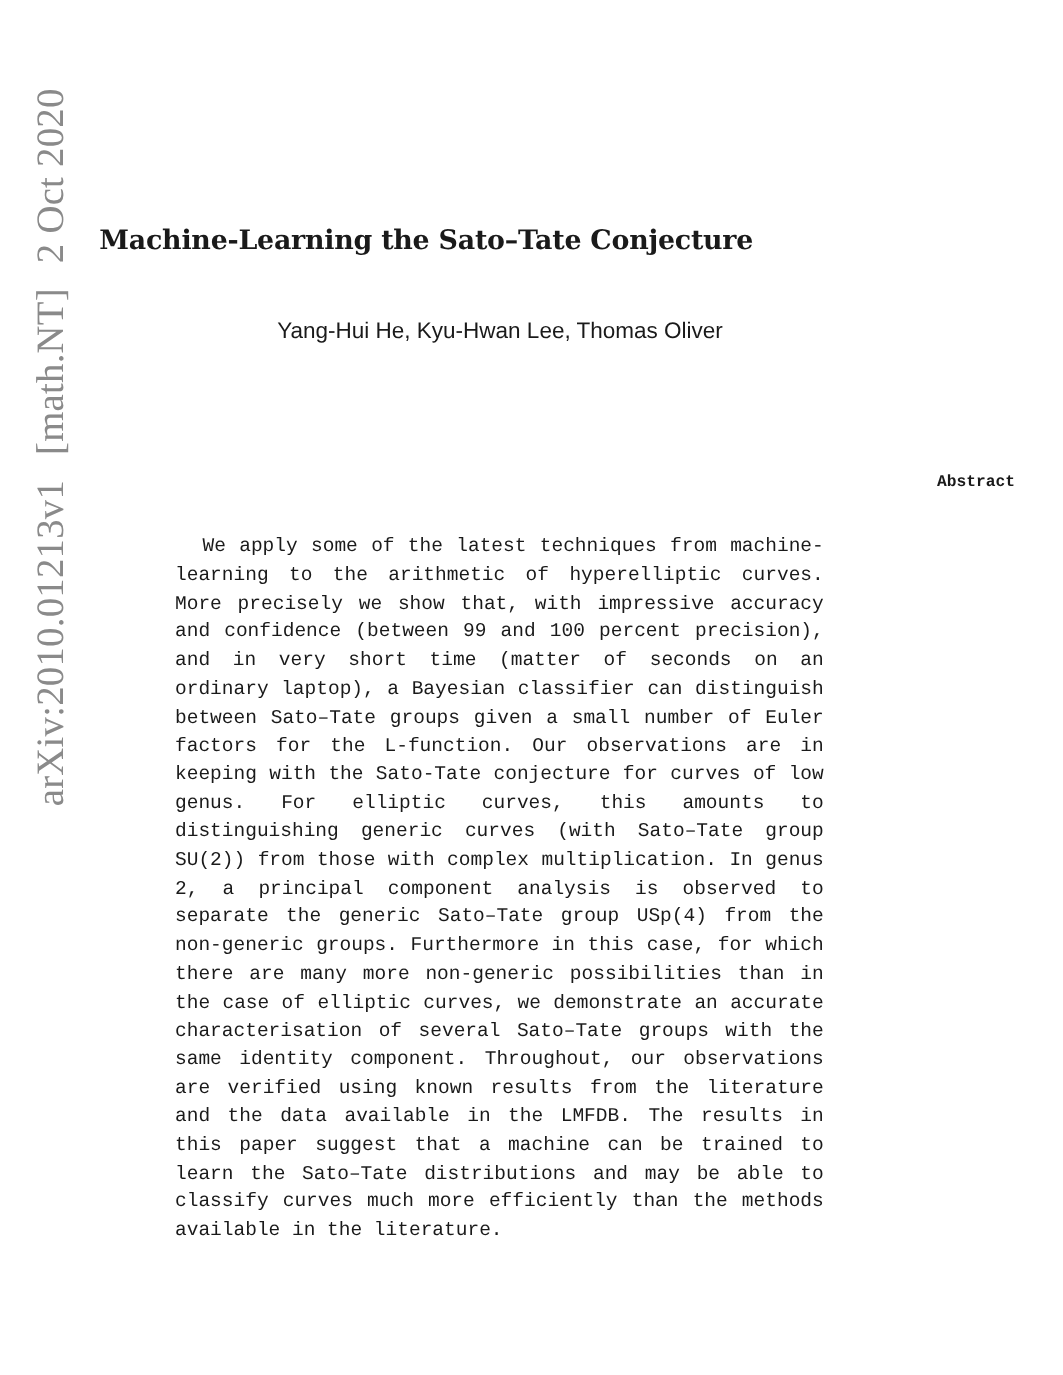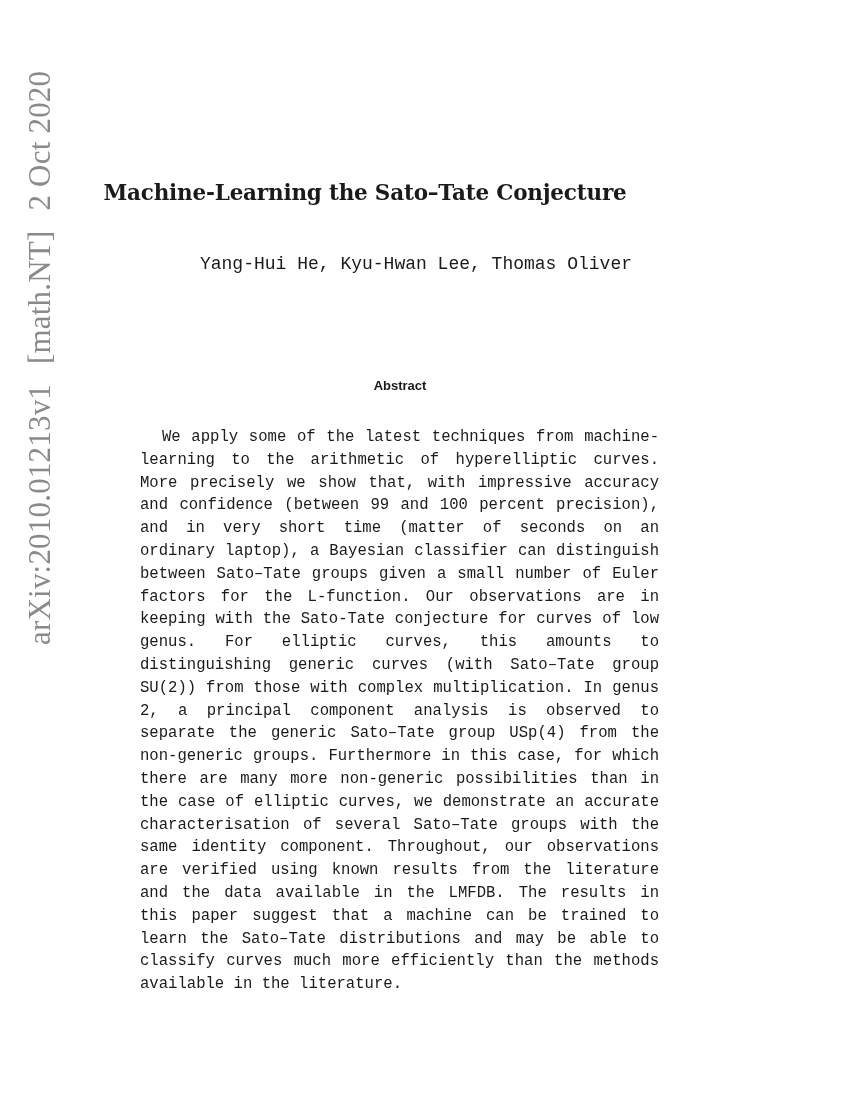--- a/index.html
+++ b/index.html
@@ -5,25 +5,25 @@
     html, body { margin: 0; padding: 0; background: #ffffff; }
     body { width: 850px; height: 1100px; position: relative; overflow: hidden;
            font-family: "DejaVu Serif", "Liberation Serif", serif; color: #1a1a1a; }
     .stamp { position: absolute; left: 22px; top: 645px; transform-origin: 0 0;
              transform: rotate(-90deg); white-space: nowrap;
              font-family: "Liberation Serif", serif; font-size: 31px; color: #8a8a8a;
              letter-spacing: 0.2px; }
     .stamp span { margin-right: 12px; }
     .title { position: absolute; left: 0; width: 682px; top: 180px; text-align: center;
              font-family: "DejaVu Serif", serif; font-weight: bold; font-size: 21.5px;
-             letter-spacing: -0.2px; padding-left: 24px; }
+             letter-spacing: -0.2px; }
     .authors { position: absolute; left: 0; width: 800px; top: 254px; text-align: center;
-               font-family: Liberation Mono, monospace; font-size: 18px; padding-left: 16px; }
-    .abstract-heading { position: absolute; left: 0; width: 800px; top: 378px; text-align: center;
-                        font-family: Liberation Sans, sans-serif; font-weight: bold; font-size: 13px; }
+               font-family: Liberation Sans, sans-serif; font-size: 18px; padding-left: 0; }
+    .abstract-heading { position: absolute; left: 12px; width: 800px; top: 378px; text-align: right;
+                        font-family: Liberation Mono, monospace; font-weight: bold; font-size: 13px; }
     .abstract-body { position: absolute; left: 140px; width: 519px; top: 426px;
                      font-family: Liberation Mono, monospace; font-size: 15.6px; line-height: 22.8px;
                      text-align: justify; text-indent: 22px; hyphens: manual; }
   </style>
 </head>
 <body>
 
 <div class="stamp">
   <span>arXiv:2010.01213v1</span>
   <span>[math.NT]</span>

